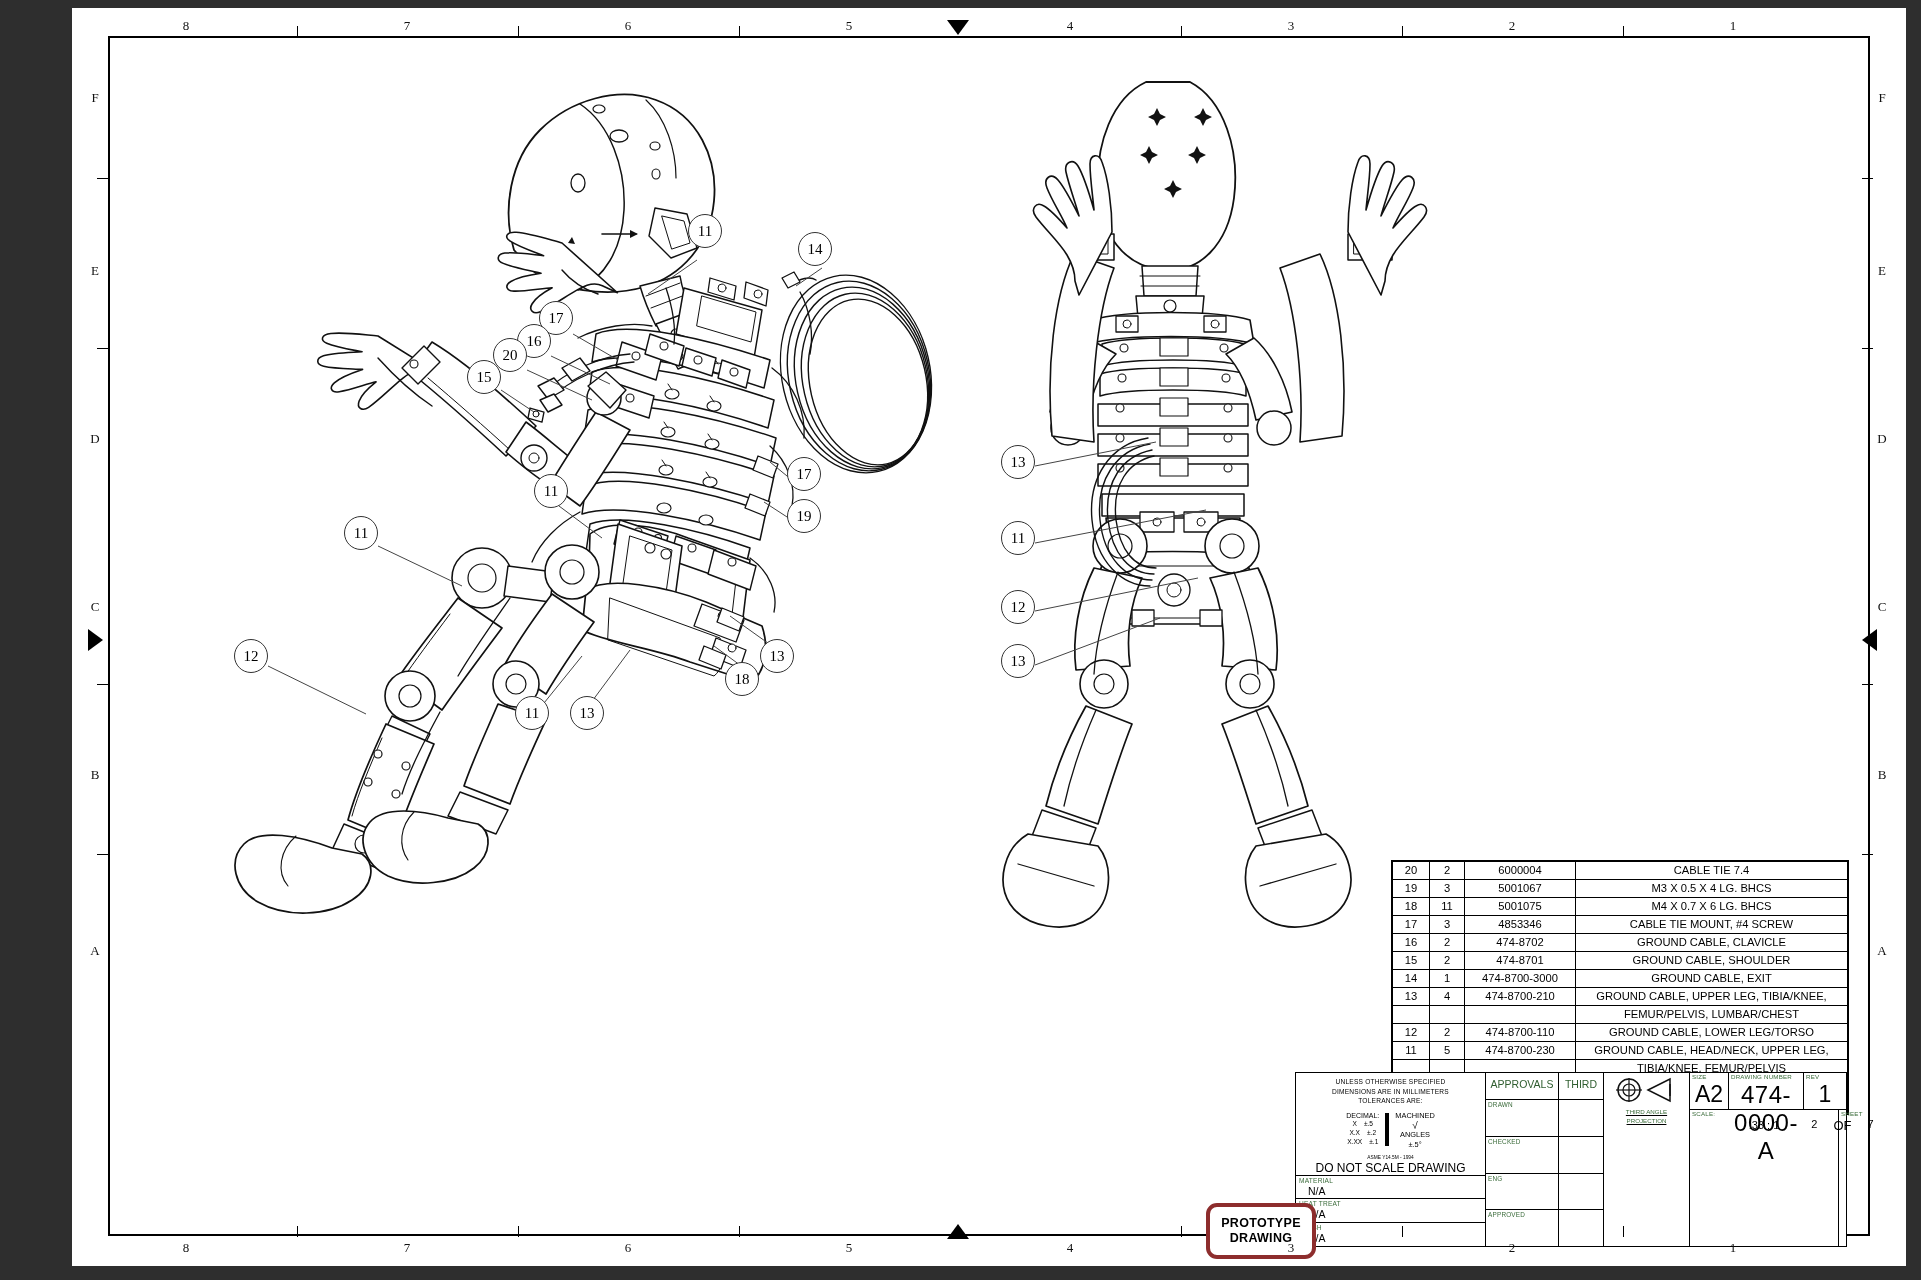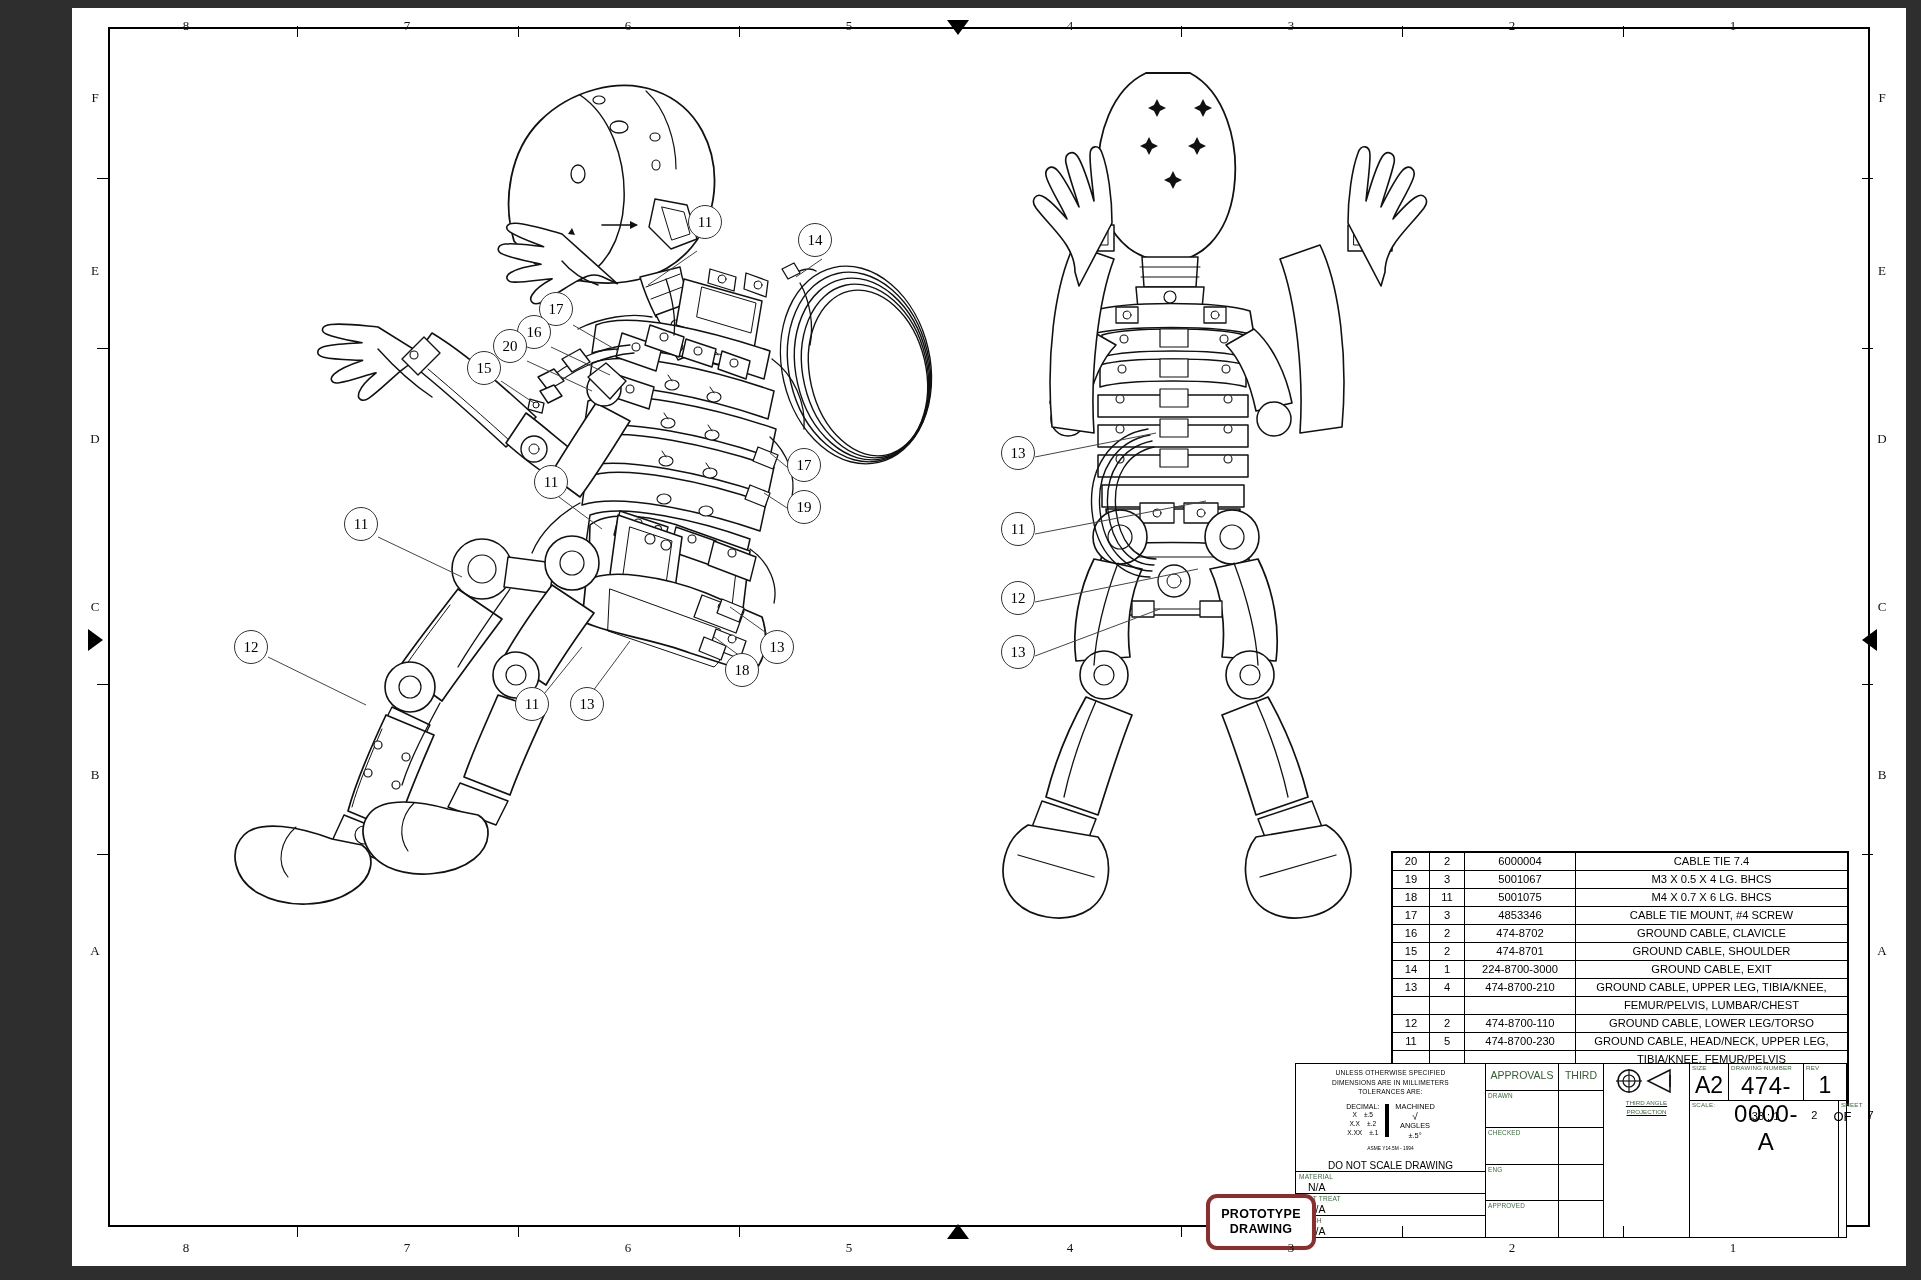--- a/index.html
+++ b/index.html
@@ -8,21 +8,21 @@
     position:relative;width:1921px;height:1280px;
     background:#2e2e2e;overflow:hidden;
   }
   
   #paper{
     position:absolute;left:72px;top:8px;width:1834px;height:1258px;
     background:#ffffff;
   }
   
   #frame{
-    position:absolute;left:108px;top:27px;width:1762px;height:1200px;
+    position:absolute;left:108px;top:36px;width:1762px;height:1200px;
     border:2px solid #000;box-sizing:border-box;
   }
   
   .zone-num,.zone-let{
     position:absolute;font-size:13px;color:#111;
     font-family:"Liberation Serif",serif;
     text-align:center;width:20px;
   }
   .tick{position:absolute;background:#000;}
   .tick-h{width:1px;height:11px;}
@@ -74,21 +74,21 @@
   .tb-col{box-sizing:border-box;}
   #tb-left{width:190px;border-right:1.4px solid #000;display:flex;flex-direction:column;}
   #tb-tol{height:103px;border-bottom:1.2px solid #000;padding:4px 2px 0;text-align:center;}
   .tol-l1{font-size:6.6px;letter-spacing:.2px;color:#000;line-height:1.45;}
   .tol-grid{display:flex;justify-content:center;align-items:flex-start;margin-top:5px;gap:2px;}
   .tol-dec{font-size:7px;text-align:center;line-height:1.35;}
   .tol-dec .row{display:flex;gap:7px;justify-content:center;font-size:6.6px;}
   .tol-bar{width:4px;background:#000;height:33px;margin:2px 4px 0;}
   .tol-mach{font-size:7.4px;text-align:center;line-height:1.4;}
   .tol-asme{font-size:4.8px;margin-top:4px;}
-  .tol-nsd{font-size:10px;margin-top:9px;}
+  .tol-nsd{font-size:12px;margin-top:1px;}
   .tb-mini{height:24px;border-bottom:1.2px solid #000;position:relative;}
   .tb-mini:last-child{border-bottom:none;}
   .mini-lab{position:absolute;left:3px;top:1px;font-size:6.6px;color:#3a6b3a;letter-spacing:.2px;}
   .mini-val{position:absolute;left:12px;top:9px;font-size:10.5px;color:#000;}
 
   #tb-appr{width:118px;border-right:1.4px solid #000;display:flex;flex-direction:column;}
   .appr-row{display:flex;flex:1;border-bottom:1.1px solid #000;}
   .appr-row:last-child{border-bottom:none;}
   .appr-c1{width:72px;border-right:1.1px solid #000;position:relative;}
   .appr-c2{flex:1;position:relative;}
@@ -597,21 +597,21 @@
           </tr>
           <tr>
             <td class="c-item">15</td>
             <td class="c-qty">2</td>
             <td class="c-pn">474-8701</td>
             <td class="c-desc">GROUND CABLE, SHOULDER</td>
           </tr>
           <tr>
             <td class="c-item">14</td>
             <td class="c-qty">1</td>
-            <td class="c-pn">224-8700-3000</td>
+            <td class="c-pn">474-8700-3000</td>
             <td class="c-desc">GROUND CABLE, EXIT</td>
           </tr>
           <tr>
             <td class="c-item">13</td>
             <td class="c-qty">4</td>
             <td class="c-pn">474-8700-210</td>
             <td class="c-desc">GROUND CABLE, UPPER LEG, TIBIA/KNEE,</td>
           </tr>
           <tr>
             <td class="c-item"></td>

